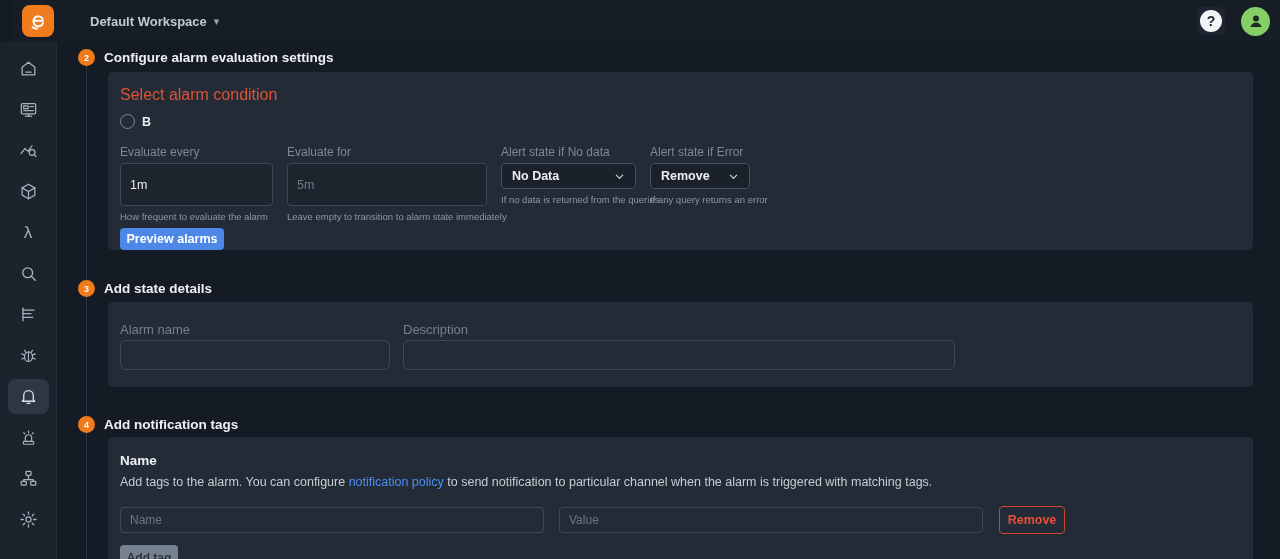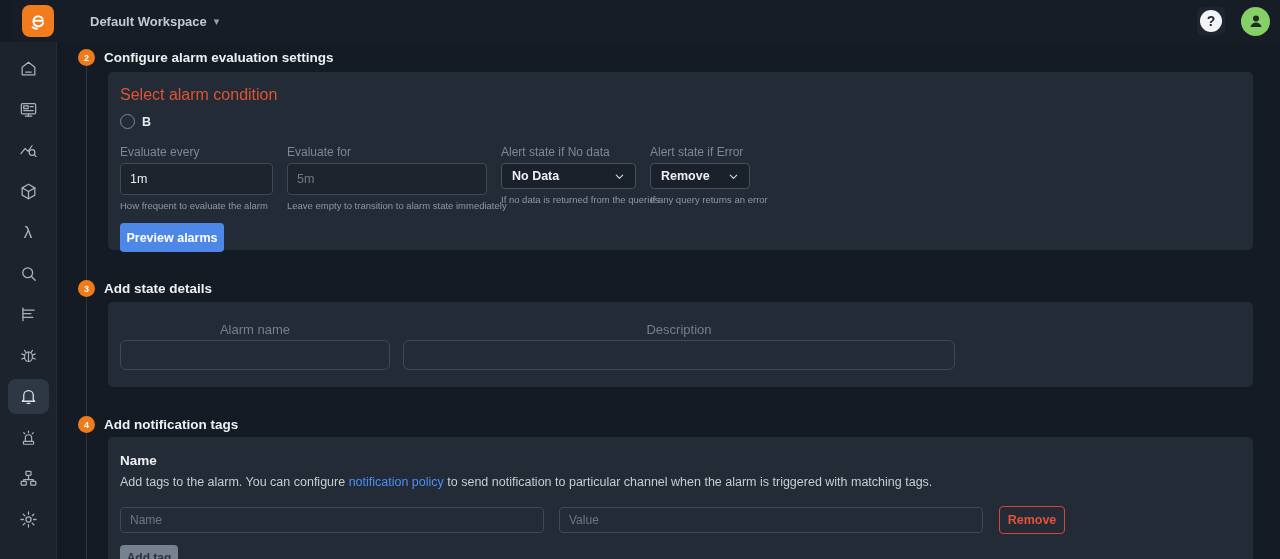--- a/index.html
+++ b/index.html
@@ -89,42 +89,42 @@
   .radio-row { display:flex; align-items:center; gap:7px; margin-top:10px; cursor:pointer; }
   .radio {
     width:15px; height:15px; border-radius:50%; border:1.5px solid #7e8894; background:transparent;
   }
   .radio-label { font-size:12.5px; font-weight:600; color:#e8eaed; }
 
   .fields-row { display:flex; gap:14px; margin-top:16px; }
   .field { display:flex; flex-direction:column; }
   .field-label { font-size:12px; color:#7e8894; }
   .text-input {
-    margin-top:4px; height:32px; border:1px solid #3e4856; border-radius:4px;
+    margin-top:4px; height:43px; border:1px solid #3e4856; border-radius:4px;
     background:rgba(10,14,20,0.25); color:#e8eaed; font-size:12.5px;
     padding:0 9px; outline:none; font-family:inherit; width:100%;
   }
   .text-input::placeholder { color:#707a86; }
   .select {
     margin-top:4px; height:26px; border:1px solid #46505e; border-radius:4px;
     background:#1a212b; display:flex; align-items:center; justify-content:space-between;
     padding:0 10px; cursor:pointer;
   }
   .select-value { font-size:12.5px; font-weight:600; color:#eceef0; }
   .field-help { margin-top:5px; font-size:9.5px; color:#8d97a2; white-space:nowrap; }
   .w-153 { width:153px; } .w-200 { width:200px; } .w-135 { width:135px; } .w-100 { width:100px; }
 
   .primary-btn {
-    margin-top:12px; height:29px; width:104px; border:none; border-radius:4px;
+    margin-top:6px; height:22px; width:104px; border:none; border-radius:4px;
     background:#4d87e8; color:#fff; font-size:12.5px; font-weight:700;
     cursor:pointer; font-family:inherit;
   }
 
   .details-row { display:flex; gap:13px; }
-  .detail-label { font-size:13px; color:#767f8c;text-align:center; }
+  .detail-label { font-size:13px; color:#767f8c; }
   .detail-input {
     margin-top:3px; height:30px; border:1px solid #3e4856; border-radius:6px;
     background:transparent; color:#e8eaed; font-size:13px; padding:0 10px;
     outline:none; font-family:inherit;
   }
   .w-270 { width:270px; } .w-552 { width:552px; }
 
   .tags-heading { font-size:13.5px; font-weight:700; color:#edeff1; }
   .tags-desc { margin-top:7px; font-size:12.5px; color:#c6ccd2; }
   .tags-desc .link { color:#4d8ef5; cursor:pointer; }

